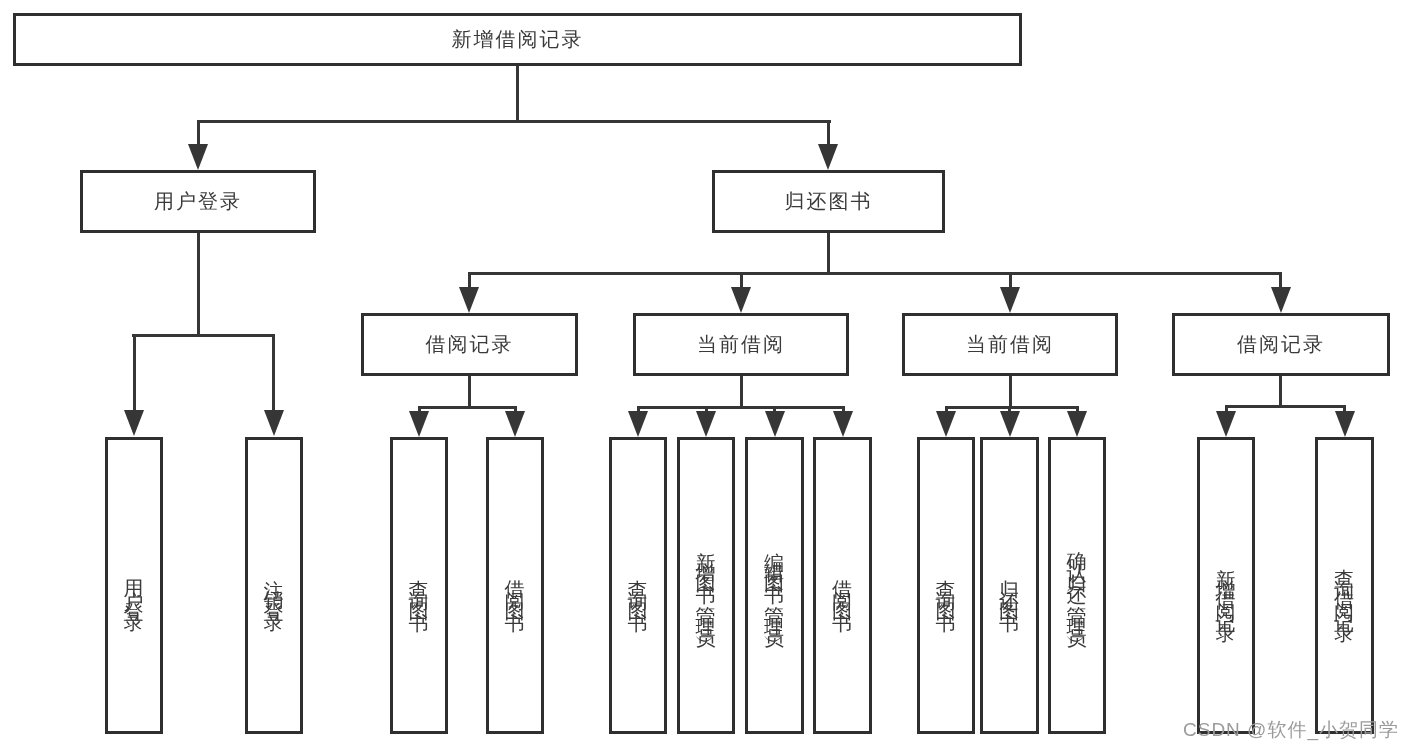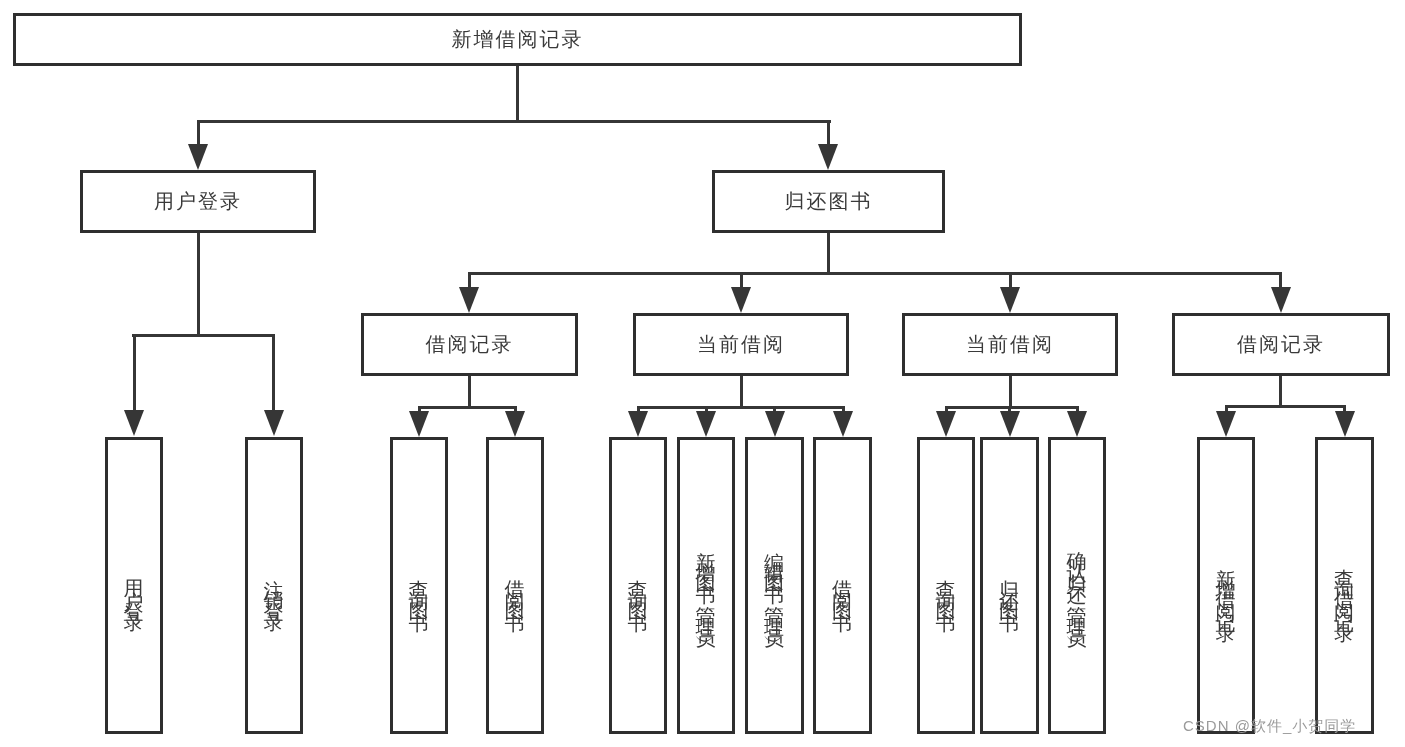--- a/index.html
+++ b/index.html
@@ -24,21 +24,21 @@
   .vnode .lbl{
     writing-mode:vertical-lr;letter-spacing:11px;line-height:1;white-space:normal;
   }
   .line{position:absolute;background:var(--line);}
   .arrow{
     position:absolute;width:0;height:0;
     border-left:10px solid transparent;border-right:10px solid transparent;
     border-top:26px solid var(--line);
   }
   .watermark{
-    position:absolute;font-size:15px;color:var(--wm);letter-spacing:1px;
+    position:absolute;font-size:19px;color:var(--wm);letter-spacing:1px;
     z-index:10;white-space:nowrap;
   }
 </style>
 </head>
 <body>
 
 <div class="canvas">
 
   <div class="node" style="left:13px;top:13px;width:1009px;height:53px">
     <span class="lbl">新增借阅记录</span>

